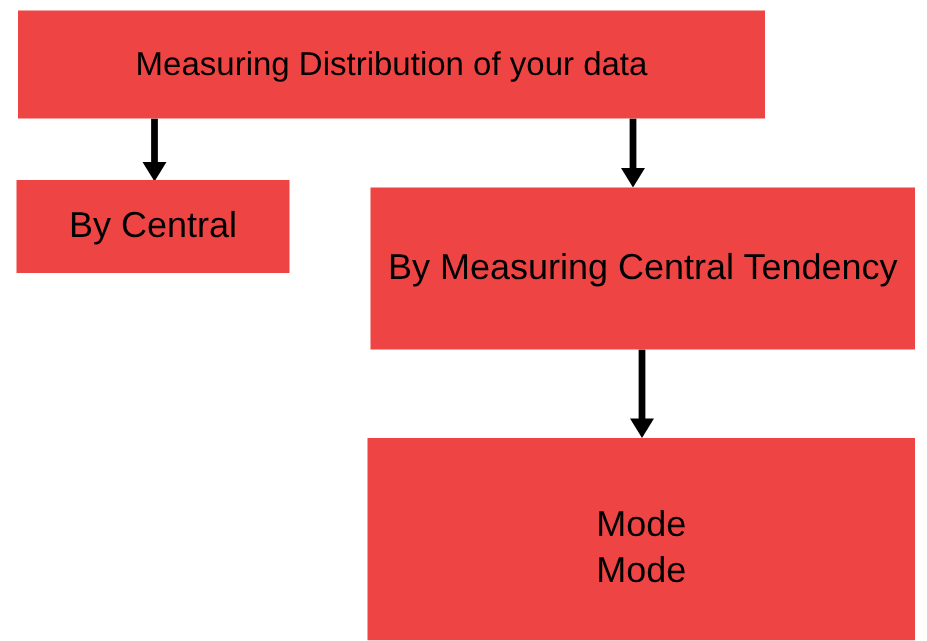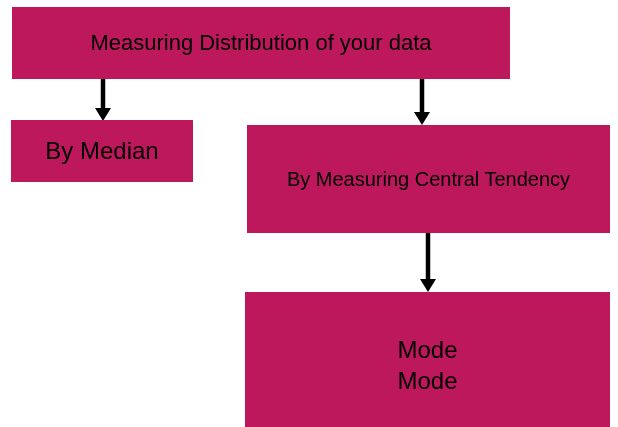--- a/index.html
+++ b/index.html
@@ -8,30 +8,30 @@
     position: relative;
     width: 618px;
     height: 427px;
     background: #ffffff;
     font-family: "Liberation Sans", sans-serif;
     color: #000000;
     overflow: hidden;
   }
   .node {
     position: absolute;
-    background: #be185d;
+    background: #ef4444;
     display: flex;
     align-items: center;
     justify-content: center;
     text-align: left;
     color: #000000;
   }
   .node-title     { left: 12px;  top: 7px;   width: 498px; height: 72px;  font-size: 22px; }
   .node-graphs    { left: 11px;  top: 120px; width: 182px; height: 62px;  font-size: 24px; }
-  .node-central   { left: 247px; top: 125px; width: 363px; height: 108px; font-size: 20px; }
+  .node-central   { left: 247px; top: 125px; width: 363px; height: 108px; font-size: 24px; }
   .node-modes     { left: 245px; top: 292px; width: 365px; height: 145px; font-size: 24px; }
   .node-modes .lines { display: flex; flex-direction: column; line-height: 31px; }
   .arrow { position: absolute; display: block; }
   .arrow-1 { left: 94px;  top: 79px;  }
   .arrow-2 { left: 413px; top: 79px;  }
   .arrow-3 { left: 419px; top: 233px; }
 </style>
 </head>
 <body>
 
@@ -45,21 +45,21 @@
     <line x1="9" y1="0" x2="9" y2="30" stroke="#000000" stroke-width="4.5"></line>
     <polygon points="1,29 17,29 9,42" fill="#000000"></polygon>
   </svg>
 
   <svg class="arrow arrow-2" width="18" height="46" viewBox="0 0 18 46">
     <line x1="9" y1="0" x2="9" y2="34" stroke="#000000" stroke-width="4.5"></line>
     <polygon points="1,33 17,33 9,46" fill="#000000"></polygon>
   </svg>
 
   <div class="node node-graphs">
-    <span>By Median</span>
+    <span>By Central</span>
   </div>
 
   <div class="node node-central">
     <span>By Measuring Central Tendency</span>
   </div>
 
   <svg class="arrow arrow-3" width="18" height="59" viewBox="0 0 18 59">
     <line x1="9" y1="0" x2="9" y2="47" stroke="#000000" stroke-width="4.5"></line>
     <polygon points="1,46 17,46 9,59" fill="#000000"></polygon>
   </svg>

